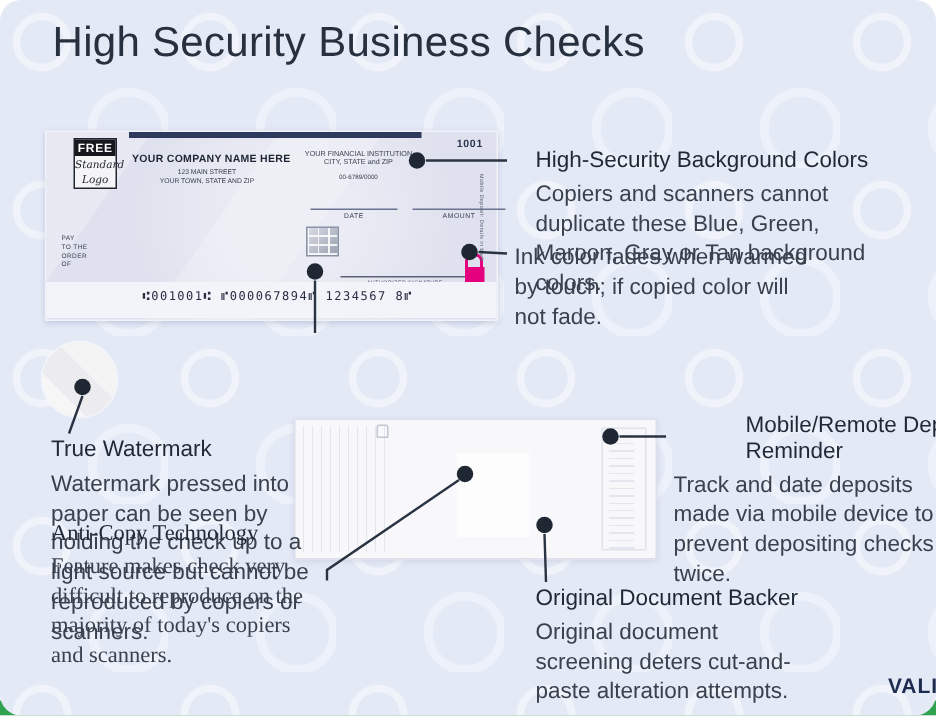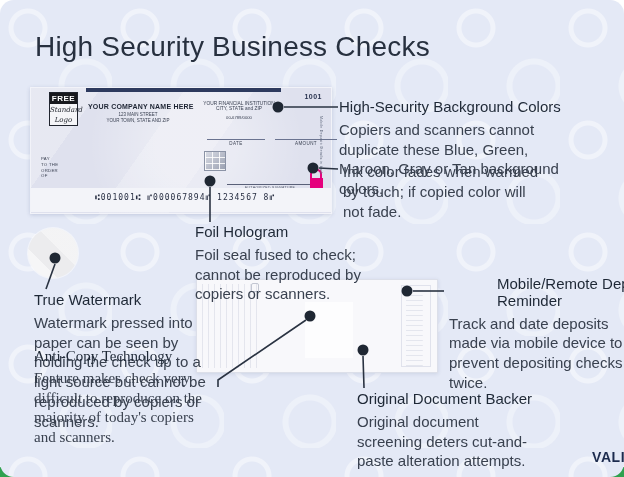--- a/index.html
+++ b/index.html
@@ -12,25 +12,25 @@
   #card{
     position:absolute;inset:0;border-radius:14px;z-index:1;
     background-color:#e4e9f6;
     background-image:
       radial-gradient(circle at 28px 28px, rgba(255,255,255,0) 14px, rgba(255,255,255,0.45) 15px, rgba(255,255,255,0.45) 19px, rgba(255,255,255,0) 20px),
       radial-gradient(circle at 86px 86px, rgba(255,255,255,0) 21px, rgba(255,255,255,0.35) 22px, rgba(255,255,255,0.35) 27px, rgba(255,255,255,0) 28px);
     background-size:112px 112px;
   }
   .abs{position:absolute;}
   
-  #page-title{left:35px;top:31px;font-size:28px;font-weight:400;color:#27303f;letter-spacing:.2px;}
+  #page-title{left:35px;top:12px;font-size:28px;font-weight:400;color:#27303f;letter-spacing:.2px;}
   
   .callout .title{font-size:15px;color:#1e2836;font-weight:400;line-height:1.12;margin:0 0 4px 0;}
   .callout .body{font-size:15px;color:#39414f;line-height:1.32;margin:0;}
-  #co-bgcolors{left:339px;top:99px;width:238px;}
+  #co-bgcolors{left:357px;top:99px;width:238px;}
   #co-heat{left:343px;top:162px;width:200px;}
   #co-foil{left:195px;top:224px;width:176px;}
   #co-watermark{left:34px;top:292px;width:180px;}
   #co-anticopy{left:34px;top:348px;width:172px;font-family:Liberation Serif, serif;}
   #co-mobile{left:449px;top:276px;width:184px;}
   #co-mobile .title{width:168px;margin-left:48px;}
   #co-chemical{left:192px;top:389px;width:180px;}
   #co-chemical .title{width:125px;}
   #co-backer{left:357px;top:391px;width:190px;}
   
@@ -162,24 +162,20 @@
 
   <div class="abs callout" id="co-bgcolors">
     <div class="title">High-Security Background Colors</div>
     <div class="body">Copiers and scanners cannot duplicate these Blue, Green, Maroon, Gray or Tan background colors.</div>
   </div>
 
   <div class="abs callout" id="co-heat">
     <div class="body">Ink color fades when warmed by touch; if copied color will not fade.</div>
   </div>
 
-  <div class="abs callout" id="co-foil">
-    <div class="title">Foil Hologram</div>
-    <div class="body">Foil seal fused to check; cannot be reproduced by copiers or scanners.</div>
-  </div>
 
   <div class="abs callout" id="co-watermark">
     <div class="title">True Watermark</div>
     <div class="body">Watermark pressed into paper can be seen by holding the check up to a light source but cannot be reproduced by copiers or scanners.</div>
   </div>
 
   <div class="abs callout" id="co-anticopy">
     <div class="title">Anti-Copy Technology</div>
     <div class="body">Feature makes check very difficult to reproduce on the majority of today's copiers and scanners.</div>
   </div>

